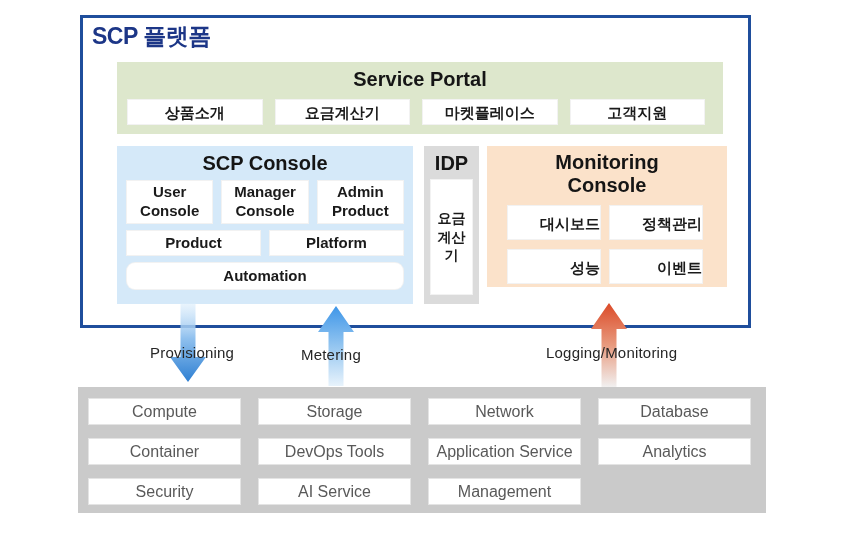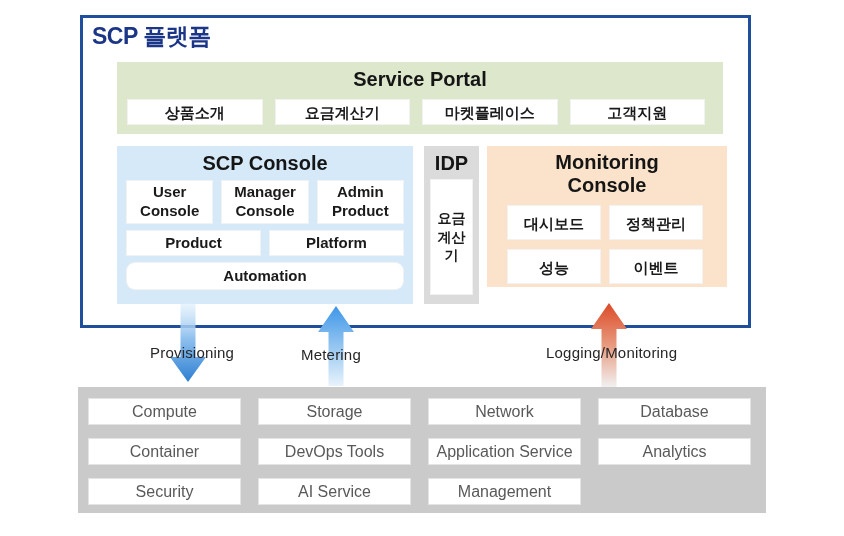--- a/index.html
+++ b/index.html
@@ -81,21 +81,21 @@
     width: 126px; margin: 5px auto 0 auto;
     text-align: center; font-size: 20px; font-weight: bold; color: #151515;
     line-height: 1.15;
   }
   .mon-grid {
     display: grid; grid-template-columns: 1fr 1fr;
     gap: 9px 8px; padding: 8px 24px 0 20px;
   }
   .mon-item {
     background: #ffffff; border: 1px solid rgba(0,0,0,0.05);
-    height: 35px; line-height: 35px; text-align: center;
+    height: 35px; line-height: 35px; text-align: right;
     font-size: 15px; font-weight: bold; color: #1a1a1a;
   }
 
   
   .flow-arrow { position: absolute; z-index: 5; }
   .arrow-provisioning { left: 170px; top: 303px; }
   .arrow-metering    { left: 318px; top: 306px; }
   .arrow-logging     { left: 591px; top: 303px; }
 
   .flow-label {

